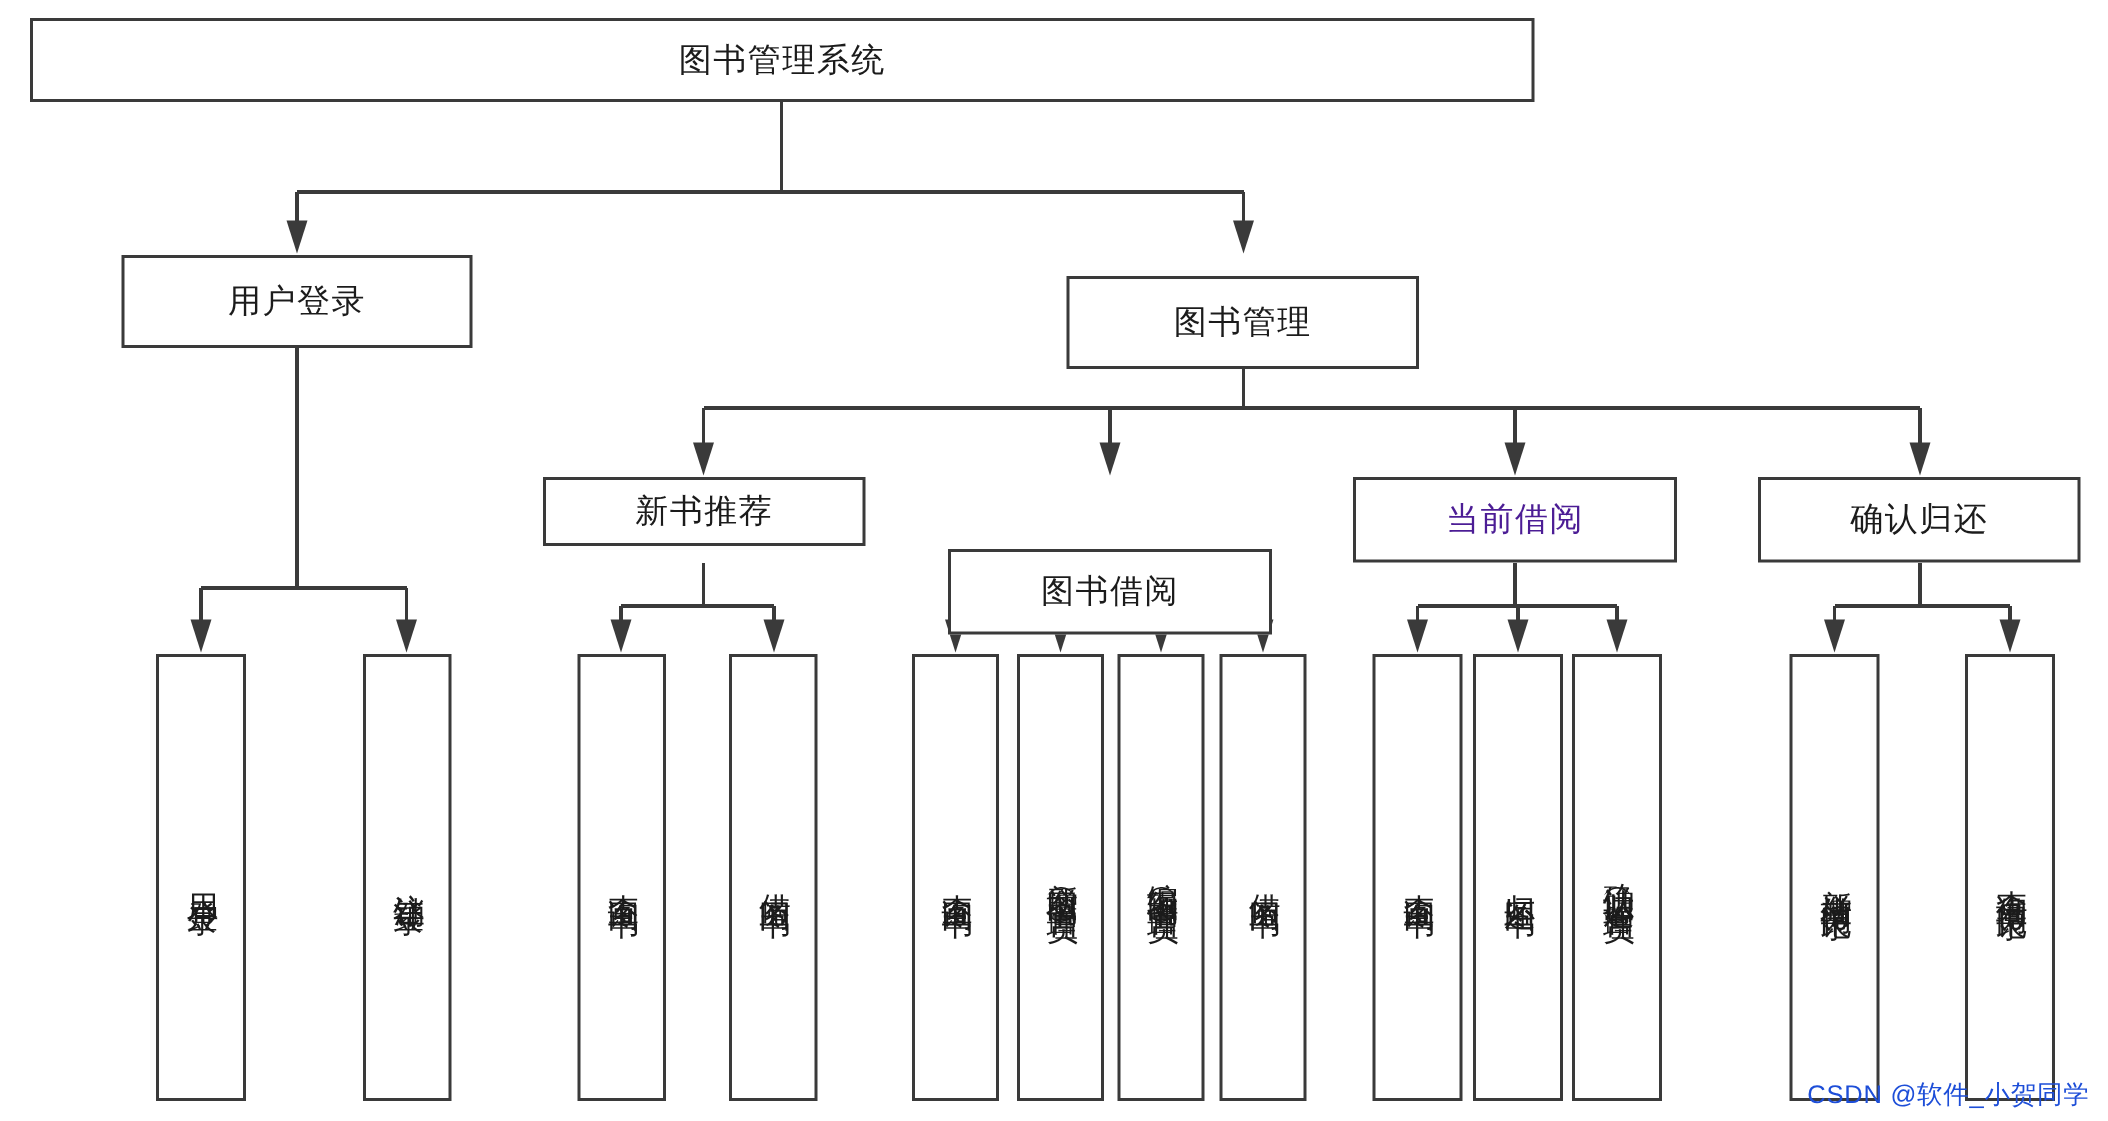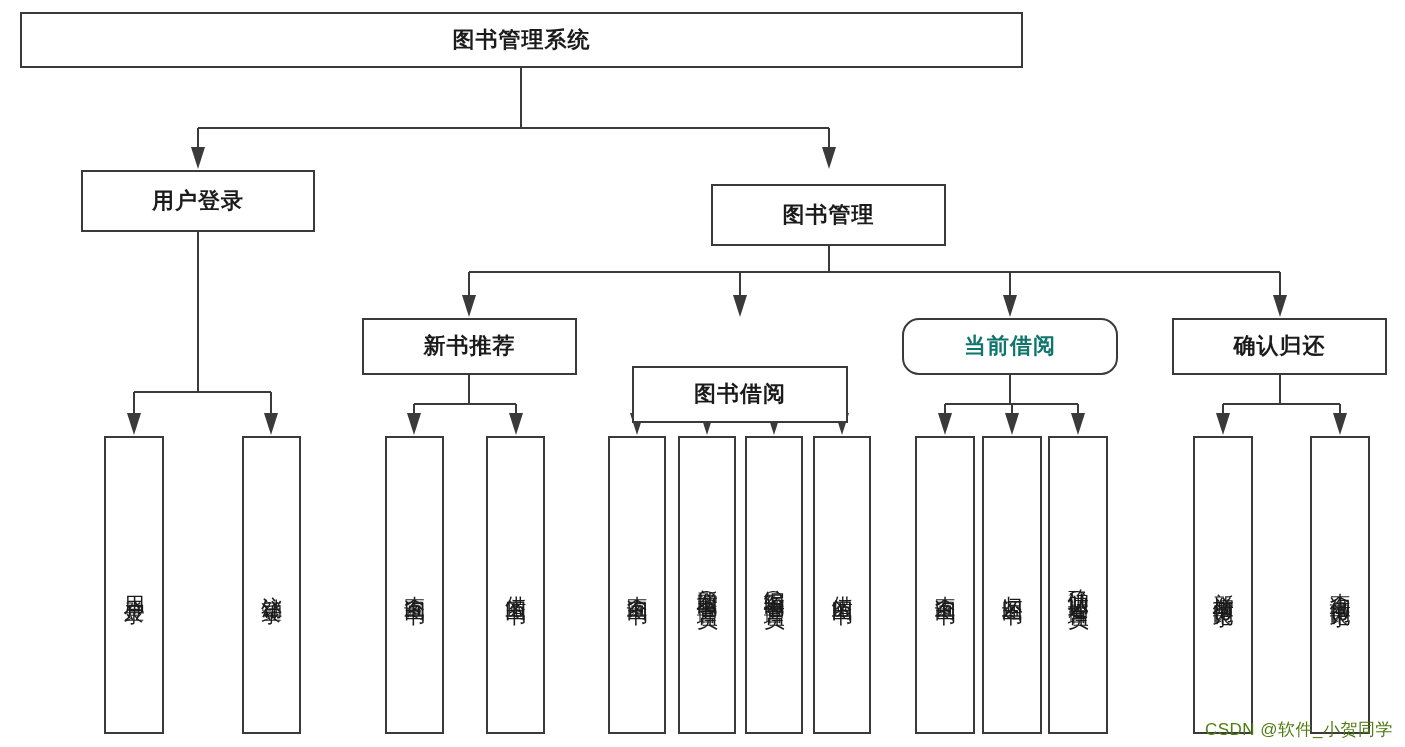--- a/index.html
+++ b/index.html
@@ -31,21 +31,20 @@
     border: 2.5px solid #3a3a3a;
     display: flex;
     align-items: center;
     justify-content: center;
     color: #1b1b1b;
   }
   .node.horiz {
     font-size: 22px;
     letter-spacing: 1px;
     line-height: 1.2;
-    font-weight: bold;
   }
   .node.vert {
     writing-mode: vertical-rl;
     text-orientation: upright;
     font-size: 21px;
     line-height: 1.25;
     letter-spacing: 3px;
     padding-top: 6px;
     padding-bottom: 6px;
   }
@@ -56,21 +55,21 @@
   }
   .node.vert .lbl {
     writing-mode: vertical-rl;
     text-orientation: upright;
   }
   #watermark {
     position: absolute;
     right: 12px;
     bottom: 6px;
     font-size: 17px;
-    color: #4d7c0f;
+    color: #1d4ed8;
     letter-spacing: 0.5px;
     white-space: nowrap;
     pointer-events: none;
   }
 </style>
 </head>
 <body>
 
 <div id="canvas">
 
@@ -133,27 +132,27 @@
     <span class="lbl">图书管理系统</span>
   </div>
 
   <div class="node horiz" id="n-user_login" style="left: 81px; top: 170px; width: 234px; height: 62px; border-color: rgb(58, 58, 58); background: rgb(255, 255, 255); color: rgb(27, 27, 27);">
     <span class="lbl">用户登录</span>
   </div>
   <div class="node horiz" id="n-book_manage" style="left: 711px; top: 184px; width: 235px; height: 62px; border-color: rgb(58, 58, 58); background: rgb(255, 255, 255); color: rgb(27, 27, 27);">
     <span class="lbl">图书管理</span>
   </div>
 
-  <div class="node horiz" id="n-new_book_rec" style="left: 362px; top: 318px; width: 215px; height: 57px; border-color: rgb(58, 58, 58); background: rgb(255, 255, 255); color: rgb(27, 27, 27);">
+  <div class="node horiz" id="n-new_book_rec" style="left: 362px; top: 318px; width: 215px; height: 46px; border-color: rgb(58, 58, 58); background: rgb(255, 255, 255); color: rgb(27, 27, 27);">
     <span class="lbl">新书推荐</span>
   </div>
   <div class="node horiz" id="n-book_borrow" style="left: 632px; top: 318px; width: 216px; height: 57px; border-color: rgb(58, 58, 58); background: rgb(255, 255, 255); color: rgb(27, 27, 27); margin-top: 48px;">
     <span class="lbl">图书借阅</span>
   </div>
-  <div class="node horiz" id="n-current_borrow" style="left: 902px; top: 318px; width: 216px; height: 57px; border-color: rgb(58, 58, 58); background: rgb(255, 255, 255); color: #0f766e; border-radius: 17px;">
+  <div class="node horiz" id="n-current_borrow" style="left: 902px; top: 318px; width: 216px; height: 57px; border-color: rgb(58, 58, 58); background: rgb(255, 255, 255); color: #4c1d95;">
     <span class="lbl">当前借阅</span>
   </div>
   <div class="node horiz" id="n-borrow_record" style="left: 1172px; top: 318px; width: 215px; height: 57px; border-color: rgb(58, 58, 58); background: rgb(255, 255, 255); color: rgb(27, 27, 27);">
     <span class="lbl">确认归还</span>
   </div>
 
   <div class="node vert" id="n-leaf_user_login" style="left: 104px; top: 436px; width: 60px; height: 298px; border-color: rgb(58, 58, 58); background: rgb(255, 255, 255); color: rgb(27, 27, 27);">
     <span class="lbl">用户登录</span>
   </div>
   <div class="node vert" id="n-leaf_user_logout" style="left: 242px; top: 436px; width: 59px; height: 298px; border-color: rgb(58, 58, 58); background: rgb(255, 255, 255); color: rgb(27, 27, 27);">

